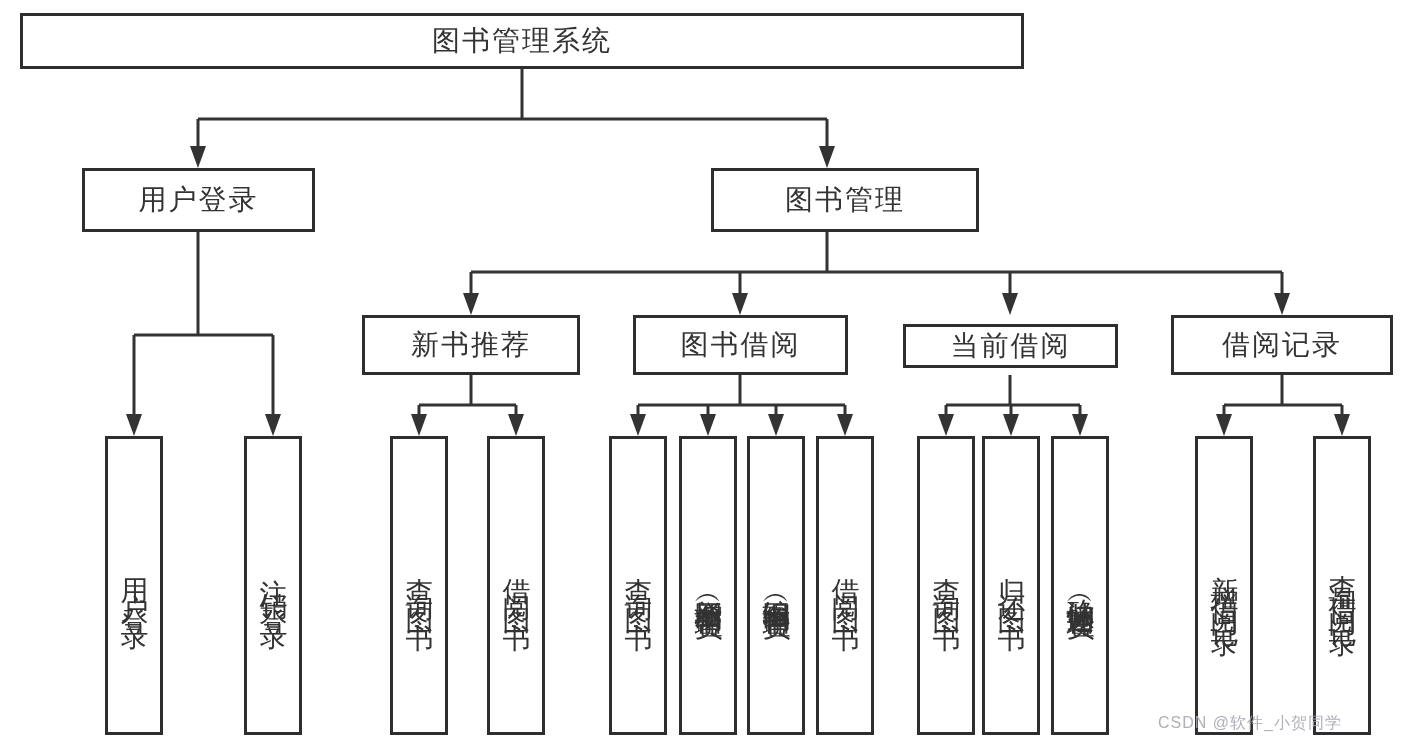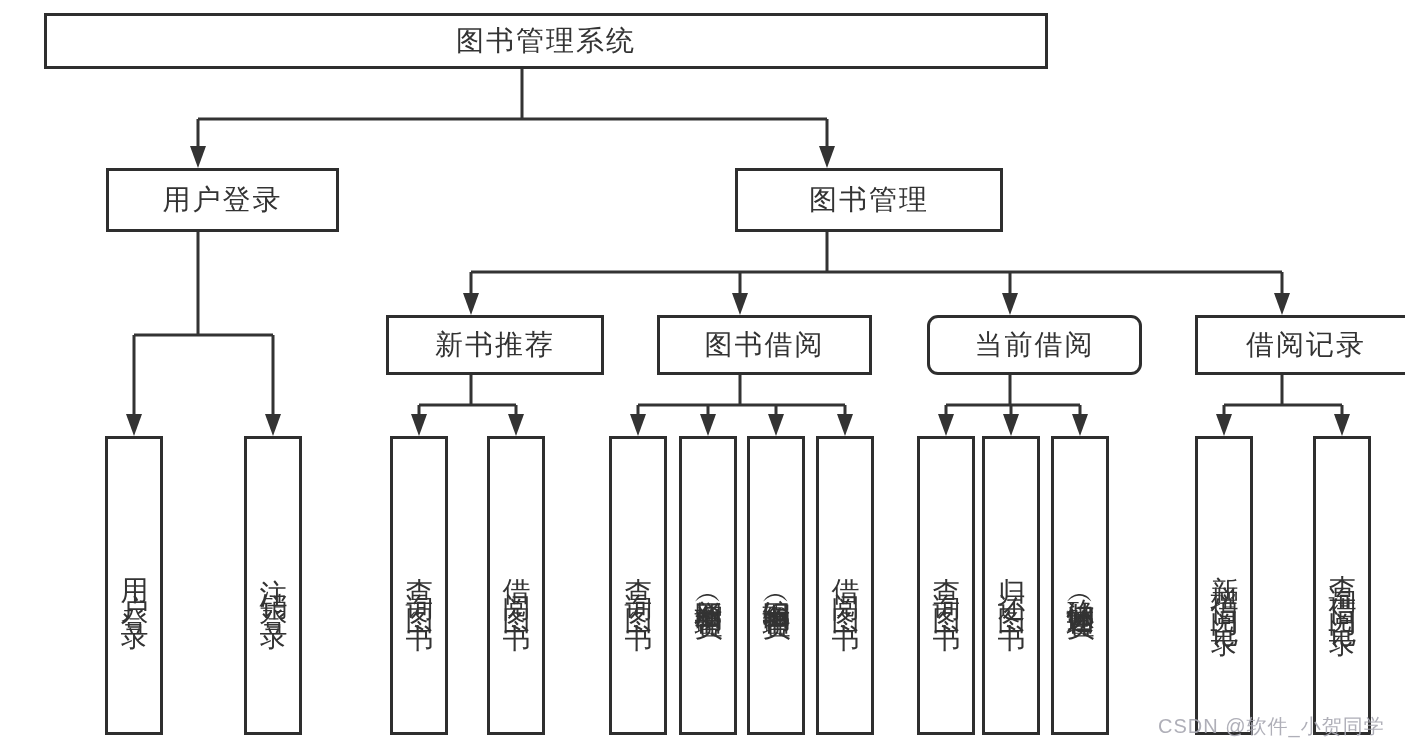--- a/index.html
+++ b/index.html
@@ -26,38 +26,37 @@
     color: #333333;
     display: flex;
     align-items: center;
     justify-content: center;
     z-index: 2;
   }
   .h-node {
     font-size: 28px;
     letter-spacing: 2px;
     white-space: nowrap;
-    margin-left: 24px;
   }
   .v-node {
     width: 58px;
     top: 436px;
     height: 299px;
     font-size: 28px;
     writing-mode: vertical-rl;
     text-orientation: upright;
     line-height: 1;
   }
   .v-short  { letter-spacing: 15px; }
   .v-medium { letter-spacing: 11px; }
   .v-long   { letter-spacing: 2px; }
   .watermark {
     position: absolute;
     left: 1158px; top: 713px;
-    font-size: 20px;
+    font-size: 16px;
     color: rgba(168, 168, 178, 0.92);
     letter-spacing: 1px;
     white-space: nowrap;
     z-index: 5;
   }
 </style>
 </head>
 <body>
 
 <div class="stage">
@@ -102,21 +101,21 @@
     </g>
   </svg>
 
   <div class="node h-node" style="left:20px; top:13px; width:1004px; height:56px;">图书管理系统</div>
 
   <div class="node h-node" style="left:82px; top:168px; width:233px; height:64px;">用户登录</div>
   <div class="node h-node" style="left:711px; top:168px; width:268px; height:64px;">图书管理</div>
 
   <div class="node h-node" style="left:362px; top:315px; width:218px; height:60px;">新书推荐</div>
   <div class="node h-node" style="left:633px; top:315px; width:215px; height:60px;">图书借阅</div>
-  <div class="node h-node" style="left:903px; top:315px; width:215px; height:60px;border-radius:11px;">当前借阅</div>
+  <div class="node h-node" style="left:903px; top:324px; width:215px; height:44px;">当前借阅</div>
   <div class="node h-node" style="left:1171px; top:315px; width:222px; height:60px;">借阅记录</div>
 
   <div class="node v-node v-short" style="left:105px;">用户登录</div>
   <div class="node v-node v-short" style="left:244px;">注销登录</div>
 
   <div class="node v-node v-short" style="left:390px;">查询图书</div>
   <div class="node v-node v-short" style="left:487px;">借阅图书</div>
 
   <div class="node v-node v-short" style="left:609px;">查询图书</div>
   <div class="node v-node v-long" style="left:679px;">新增图书（管理员）</div>

